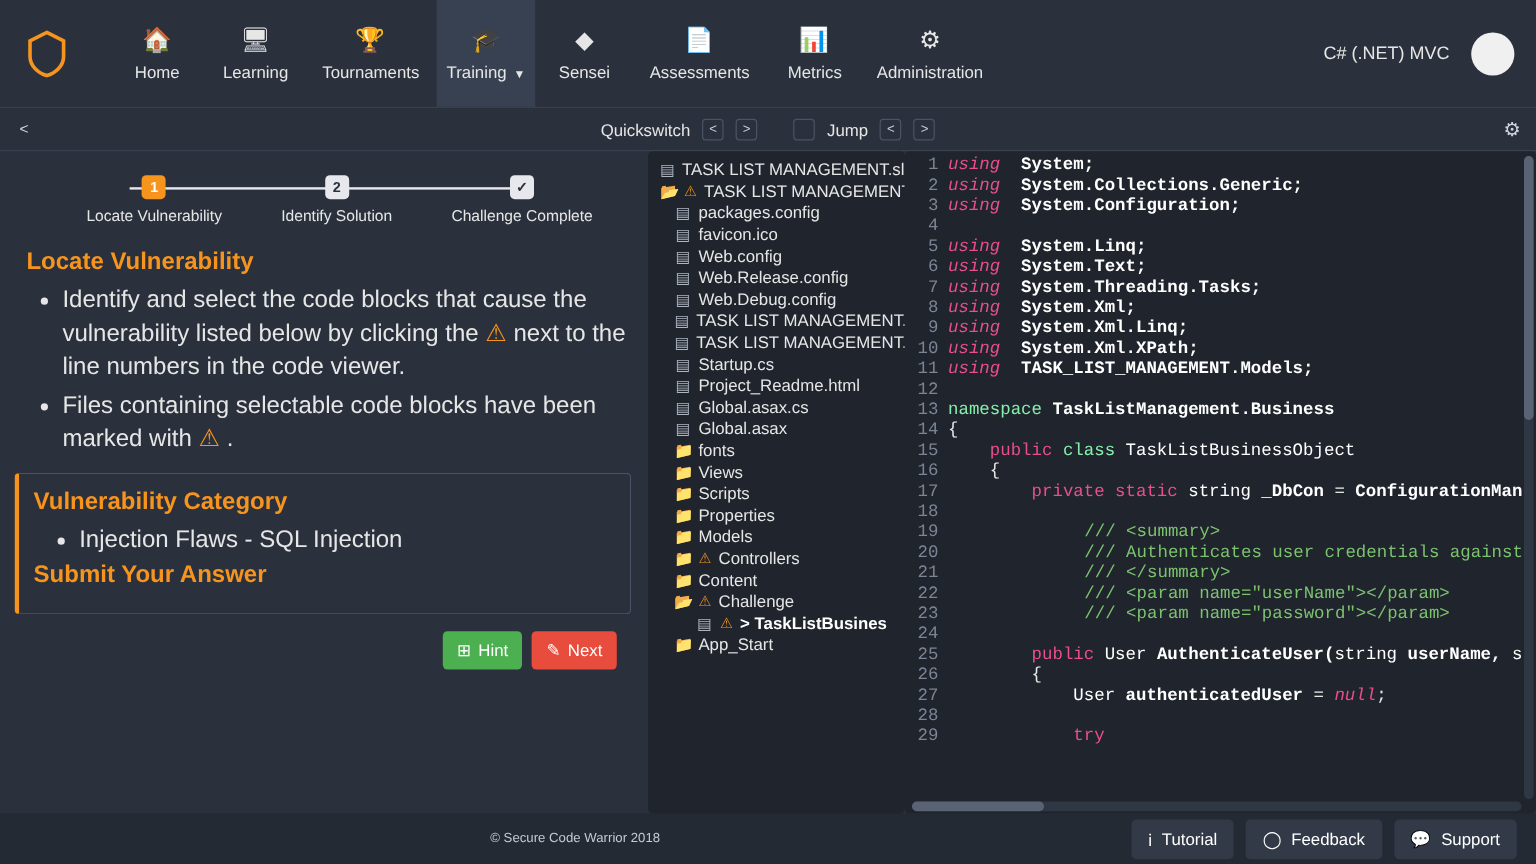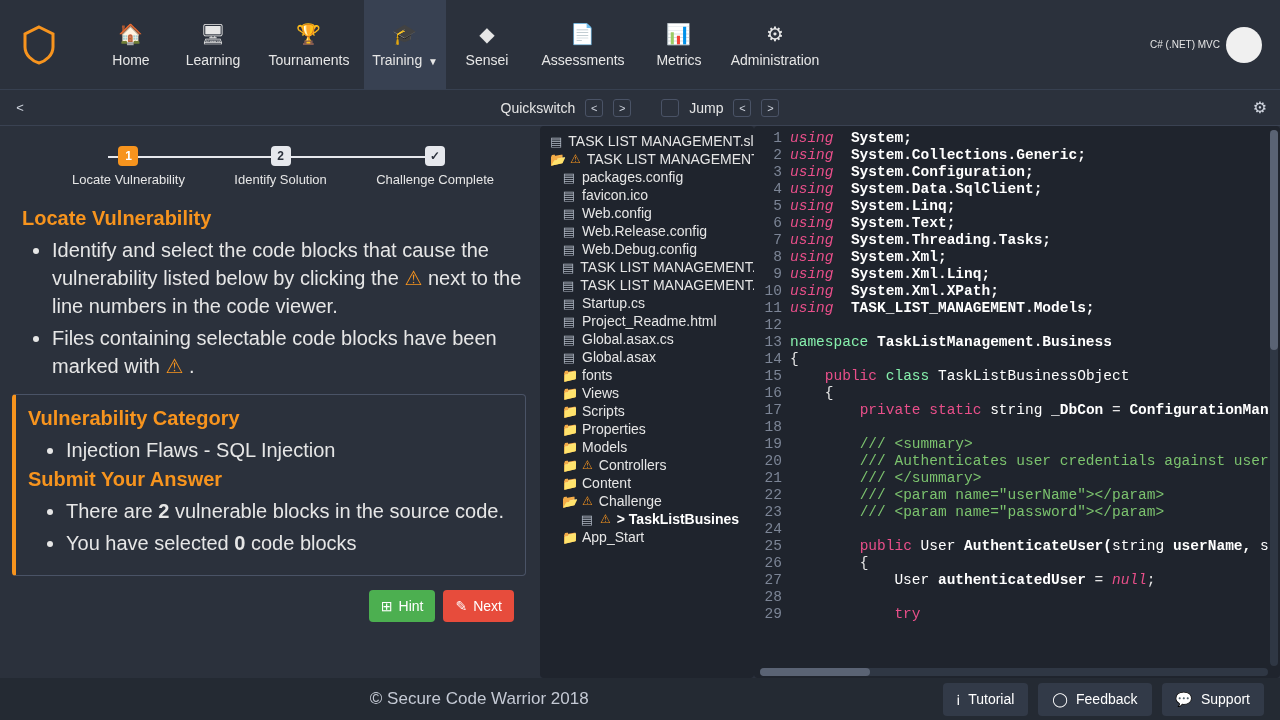--- a/index.html
+++ b/index.html
@@ -7,21 +7,21 @@
   
   .topnav { height: 90px; background: #2b313c; display: flex; align-items: center; padding: 0 18px; border-bottom: 1px solid #374050; }
   .logo { width: 42px; height: 42px; display: flex; align-items: center; justify-content: center; margin-right: 30px; }
   .nav-items { display: flex; height: 100%; }
   .nav-item { width: 82px; display: flex; flex-direction: column; align-items: center; justify-content: center; gap: 6px; font-size: 14px; cursor: pointer; color: #e6e6e6; height: 100%; }
   .nav-item.wide { width: 110px; }
   .nav-item.active { background: #384152; }
   .nav-item .nav-icon { font-size: 20px; }
   .nav-dropdown-caret { font-size: 10px; margin-left: 3px; }
   .topnav-spacer { flex: 1; }
-  .lang { color: #e6e6e6; font-size: 10px; margin-right: 6px; }
+  .lang { color: #e6e6e6; font-size: 15px; margin-right: 18px; }
   .avatar { width: 36px; height: 36px; border-radius: 50%; background: #f0f0f0; }
   
   .toolbar { height: 36px; display: flex; align-items: center; padding: 0 10px; border-bottom: 1px solid #3a4252; background:#2b313c; }
   .collapse-btn { width: 20px; height: 20px; display: flex; align-items: center; justify-content: center; color: #cfd4de; cursor: pointer; font-size: 13px; }
   .toolbar-group { display: flex; align-items: center; gap: 10px; }
   .tb-label { font-size: 14px; color: #e6e6e6; }
   .chev { width: 18px; height: 18px; border: 1px solid #4a5366; border-radius: 3px; display:flex; align-items:center; justify-content:center; font-size:11px; cursor:pointer; color:#cfd4de; }
   .tb-sq { width:18px; height:18px; border:1px solid #4a5366; border-radius:3px; cursor:pointer; }
   .toolbar-spacer-left { flex: 1; }
   .toolbar-spacer-mid { width: 30px; }
@@ -62,30 +62,30 @@
   .fileic { color:#aeb6c2; }
   .warn { color:#f7941e; font-size:12px; }
   
   .code-scroll { position:absolute; inset: 4px 10px 10px 4px; overflow:hidden; }
   .code-line { display:flex; align-items:flex-start; line-height: 17px; white-space: pre; }
   .ln { width: 32px; text-align:right; color:#7c8596; padding-right: 8px; user-select:none; flex-shrink:0; }
   .kw { color:#e94f8a;font-style:italic; }
   .ns { color:#ffffff;font-weight:bold; }
   .cls { color:#86efac; }
   .type { color:#ffffff; }
-  .cmt { color:#7cc36e; }
+  .cmt { color:#7cc36e;margin-left:44px; }
   .pub { color:#e94f8a; }
   .op { color:#e6e6e6; }
   .code .fake-hscroll { position:absolute; left:6px; right:12px; bottom:2px; height:8px; background:#2f3744; border-radius:4px; }
   .code .fake-hscroll .thumb { position:absolute; left:0; width:110px; top:0; bottom:0; background:#5a6374; border-radius:4px; }
   .code .fake-vscroll { position:absolute; top:4px; bottom:12px; right:2px; width:8px; background:#2f3744; border-radius:4px; }
   .code .fake-vscroll .thumb { position:absolute; top:0; height:220px; left:0; right:0; background:#5a6374; border-radius:4px; }
   
   .footer { height:42px; display:flex; align-items:center; padding: 0 16px; background:#242a33; }
-  .copyright { flex:1; text-align:center; color:#c4c9d4; font-size:17px; }
+  .copyright { flex:1; text-align:center; color:#c4c9d4; font-size:11px; }
   .foot-btns { display:flex; gap:10px; }
   .foot-btn { background:#323a48; border-radius:4px; padding:7px 14px; display:flex; align-items:center; gap:8px; font-size:14px; color:#fff; cursor:pointer; }
   b { font-weight:bold; }
 </style>
 </head>
 <body>
 
 <div class="topnav">
   <div class="logo">
     <svg width="34" height="40" viewBox="0 0 34 40">
@@ -183,28 +183,20 @@
         <span>.</span>
       </li>
     </ul>
 
     <div class="answer-box">
       <div class="section-title">Vulnerability Category</div>
       <ul class="instr-list">
           <li>Injection Flaws - SQL Injection</li>
         </ul>
       <div class="section-title" style="margin-top:0">Submit Your Answer</div>
-      <ul class="instr-list">
-        <li>
-          <span>There are </span><b>2</b><span> vulnerable blocks in the source code.</span>
-        </li>
-        <li>
-          <span>You have selected </span><b>0</b><span> code blocks</span>
-        </li>
-      </ul>
     </div>
 
     <div class="btn-row">
       <button class="btn btn-green">
         <span>⊞</span>
         <span>Hint</span>
       </button>
       <button class="btn btn-red">
         <span>✎</span>
         <span>Next</span>
@@ -309,21 +301,21 @@
         <span class="ficon folder">📁</span>
         <span class="fname">App_Start</span>
       </div>
     </div>
 
   <div class="code">
     <div class="code-scroll" id="code-scroll">
         <div class="code-line"><span class="ln">1</span><span><span class="kw">using</span>  <span class="ns">System;</span></span></div>
         <div class="code-line"><span class="ln">2</span><span><span class="kw">using</span>  <span class="ns">System.Collections.Generic;</span></span></div>
         <div class="code-line"><span class="ln">3</span><span><span class="kw">using</span>  <span class="ns">System.Configuration;</span></span></div>
-        <div class="code-line"><span class="ln">4</span><span><span class="kw">using</span>  <span class="ns">System.Data.SqlClient;</span></span></div>
+        <div class="code-line"><span class="ln">4</span></div>
         <div class="code-line"><span class="ln">5</span><span><span class="kw">using</span>  <span class="ns">System.Linq;</span></span></div>
         <div class="code-line"><span class="ln">6</span><span><span class="kw">using</span>  <span class="ns">System.Text;</span></span></div>
         <div class="code-line"><span class="ln">7</span><span><span class="kw">using</span>  <span class="ns">System.Threading.Tasks;</span></span></div>
         <div class="code-line"><span class="ln">8</span><span><span class="kw">using</span>  <span class="ns">System.Xml;</span></span></div>
         <div class="code-line"><span class="ln">9</span><span><span class="kw">using</span>  <span class="ns">System.Xml.Linq;</span></span></div>
         <div class="code-line"><span class="ln">10</span><span><span class="kw">using</span>  <span class="ns">System.Xml.XPath;</span></span></div>
         <div class="code-line"><span class="ln">11</span><span><span class="kw">using</span>  <span class="ns">TASK_LIST_MANAGEMENT.Models;</span></span></div>
         <div class="code-line"><span class="ln">12</span><span></span></div>
         <div class="code-line"><span class="ln">13</span><span><span class="cls">namespace</span> <span class="ns">TaskListManagement.Business</span></span></div>
         <div class="code-line"><span class="ln">14</span><span><span class="op">{</span></span></div>

